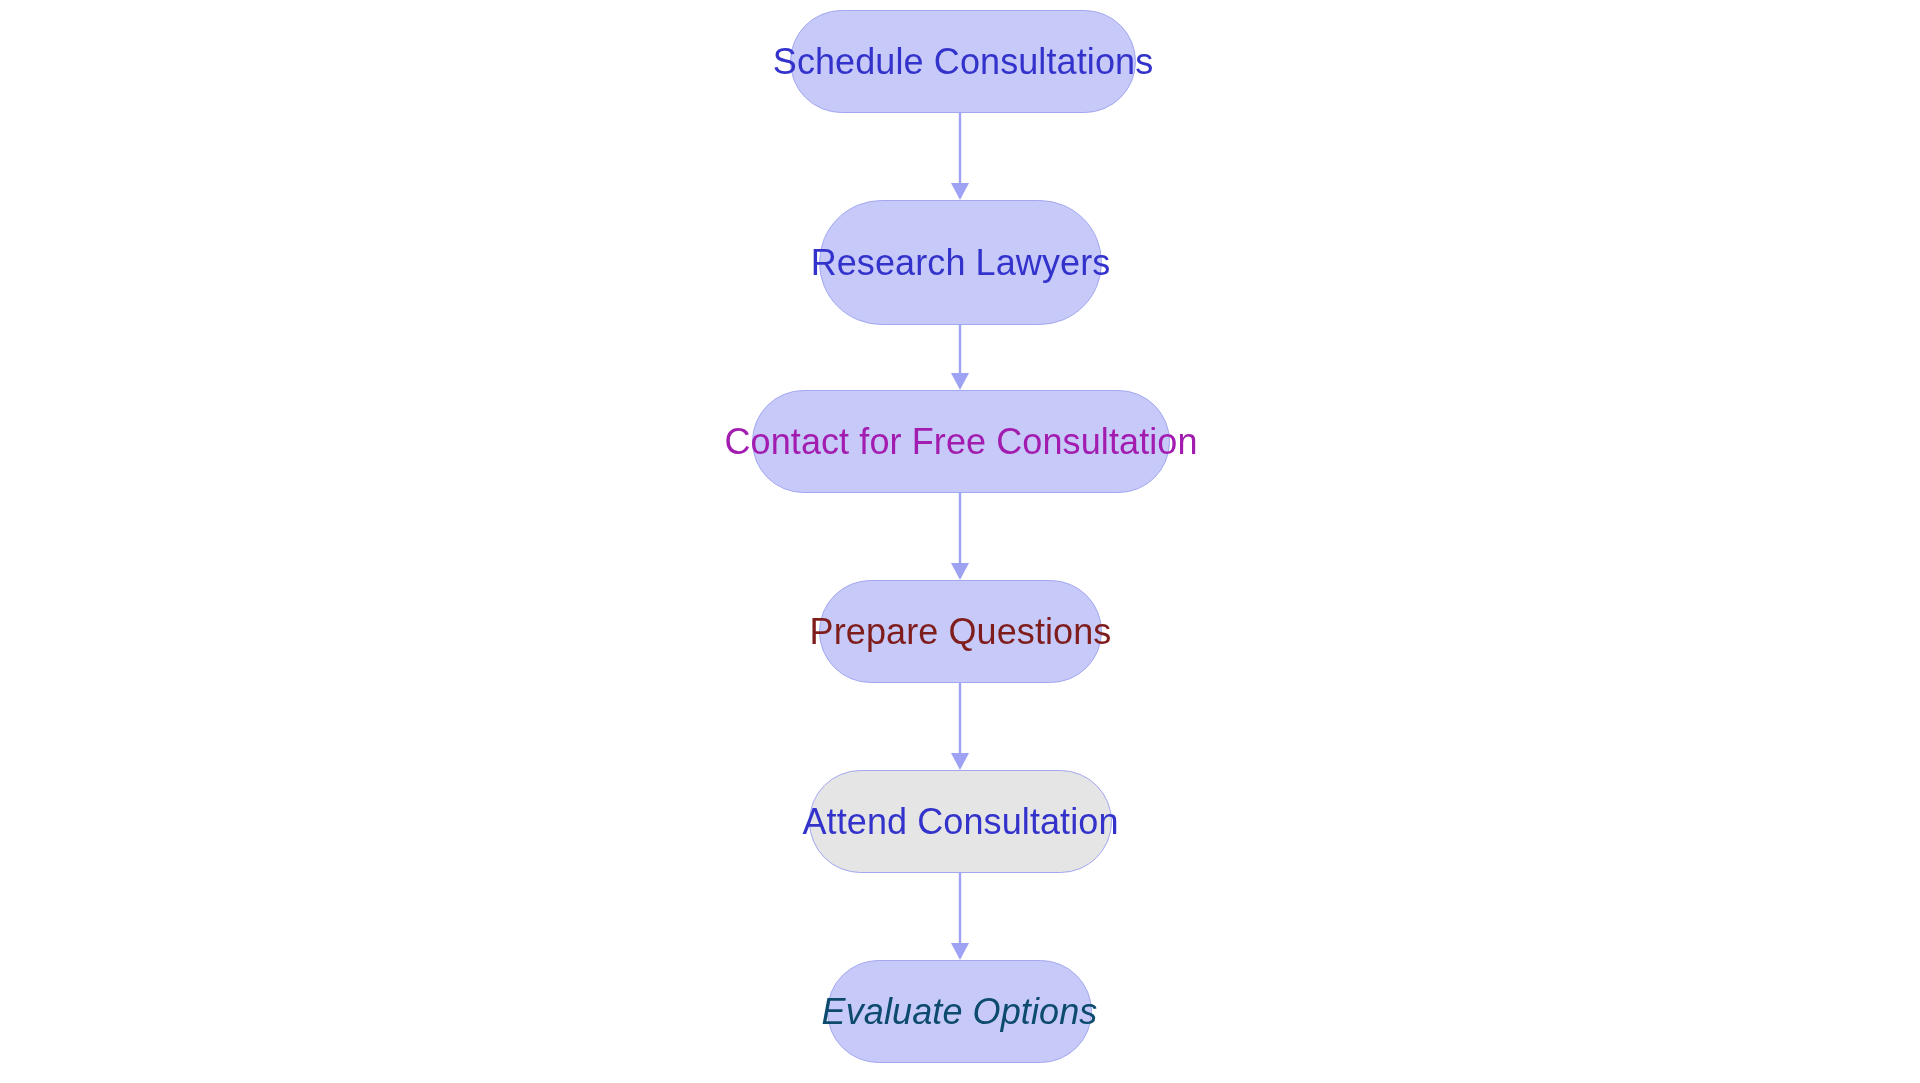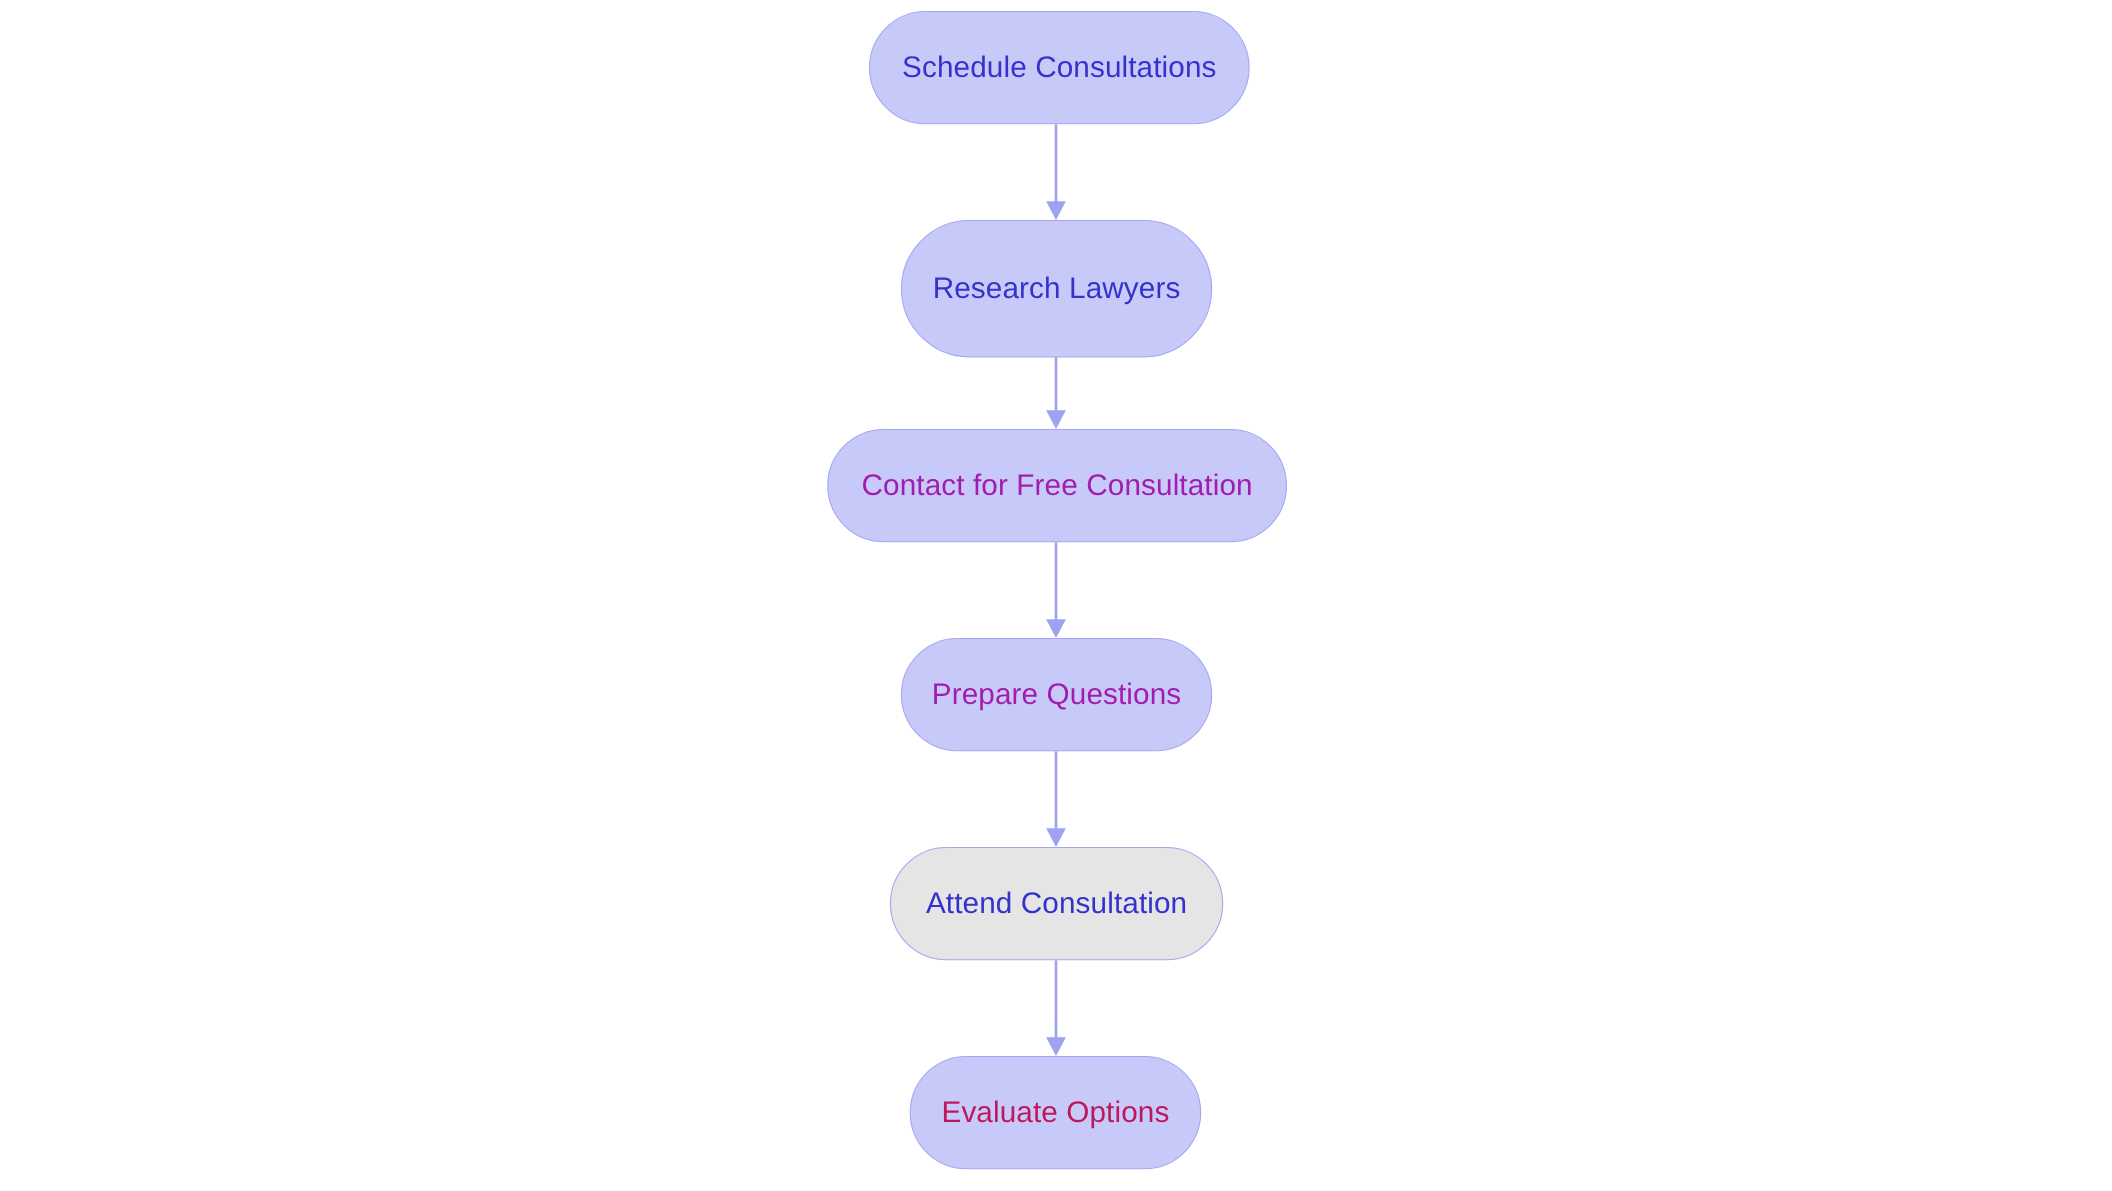--- a/index.html
+++ b/index.html
@@ -34,21 +34,21 @@
     display: flex;
     align-items: center;
     justify-content: center;
     border-style: solid;
     border-width: 1.6px;
     border-radius: 999px;
     white-space: nowrap;
     user-select: none;
   }
   .node-label {
-    font-size: 27px;
+    font-size: 36px;
     font-weight: 400;
     letter-spacing: 0.1px;
     line-height: 1;
   }
 </style>
 </head>
 <body>
 
 <div id="flow-canvas" style="background: rgb(255, 255, 255); width: 1920px; height: 1083px;">
 
@@ -81,23 +81,23 @@
       <div class="node" style="left: 790px; top: 10px; width: 346px; height: 103px; background: rgb(199, 202, 249); border-color: rgb(163, 167, 240);">
         <span class="node-label" style="color: rgb(51, 51, 204);">Schedule Consultations</span>
       </div>
       <div class="node" style="left: 819px; top: 200px; width: 283px; height: 125px; background: rgb(199, 202, 249); border-color: rgb(163, 167, 240);">
         <span class="node-label" style="color: rgb(51, 51, 204);">Research Lawyers</span>
       </div>
       <div class="node" style="left: 752px; top: 390px; width: 418px; height: 103px; background: rgb(199, 202, 249); border-color: rgb(163, 167, 240);">
         <span class="node-label" style="color: #a21caf;">Contact for Free Consultation</span>
       </div>
       <div class="node" style="left: 819px; top: 580px; width: 283px; height: 103px; background: rgb(199, 202, 249); border-color: rgb(163, 167, 240);">
-        <span class="node-label" style="color: #a21caf;">Prepare Questions</span>
+        <span class="node-label" style="color: #7f1d1d;">Prepare Questions</span>
       </div>
       <div class="node" style="left: 809px; top: 770px; width: 303px; height: 103px; background: #e5e5e5; border-color: rgb(163, 167, 240);">
         <span class="node-label" style="color: rgb(51, 51, 204);">Attend Consultation</span>
       </div>
       <div class="node" style="left: 827px; top: 960px; width: 265px; height: 103px; background: rgb(199, 202, 249); border-color: rgb(163, 167, 240);">
-        <span class="node-label" style="color: #be185d;">Evaluate Options</span>
+        <span class="node-label" style="color: #0c4a6e; font-style: italic;">Evaluate Options</span>
       </div>
     </div>
 
 </div>
 
 </body></html>

